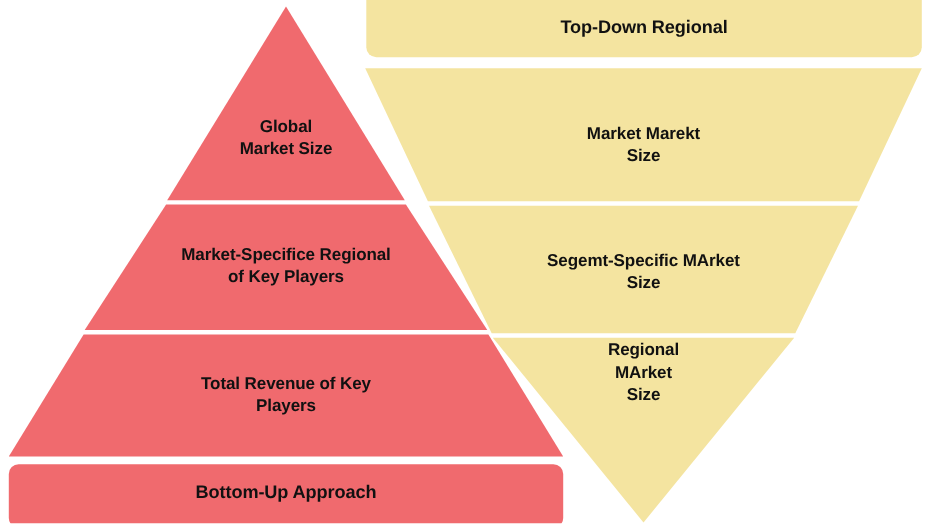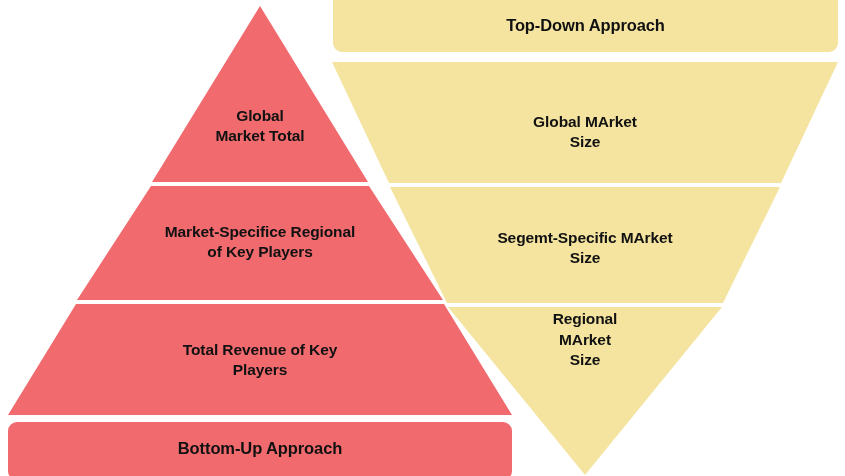--- a/index.html
+++ b/index.html
@@ -79,33 +79,33 @@
 
       <polygon points="332,62 838,62 781,183 389,183" fill="#F4E4A0"></polygon>
 
       <polygon points="390,187 780,187 723,303 447,303" fill="#F4E4A0"></polygon>
 
       <polygon points="448,307 722,307 585,475" fill="#F4E4A0"></polygon>
     </g>
   </svg>
 
   <div class="label band" id="lbl-global-market-size">Global
-Market Total</div>
+Market Size</div>
 
   <div class="label band" id="lbl-market-specific-rev">Market-Specifice Regional
 of Key Players</div>
 
   <div class="label band" id="lbl-total-revenue">Total Revenue of Key
 Players</div>
 
   <div class="label bar" id="lbl-bottom-up-approach">Bottom-Up Approach</div>
 
-  <div class="label bar" id="lbl-top-down-approach">Top-Down Approach</div>
+  <div class="label bar" id="lbl-top-down-approach">Top-Down Regional</div>
 
-  <div class="label band" id="lbl-global-marekt-size">Global MArket
+  <div class="label band" id="lbl-global-marekt-size">Market Marekt
 Size</div>
 
   <div class="label band" id="lbl-segemt-specific">Segemt-Specific MArket
 Size</div>
 
   <div class="label band" id="lbl-regional-market-size">Regional
 MArket
 Size</div>
 
 </div>

